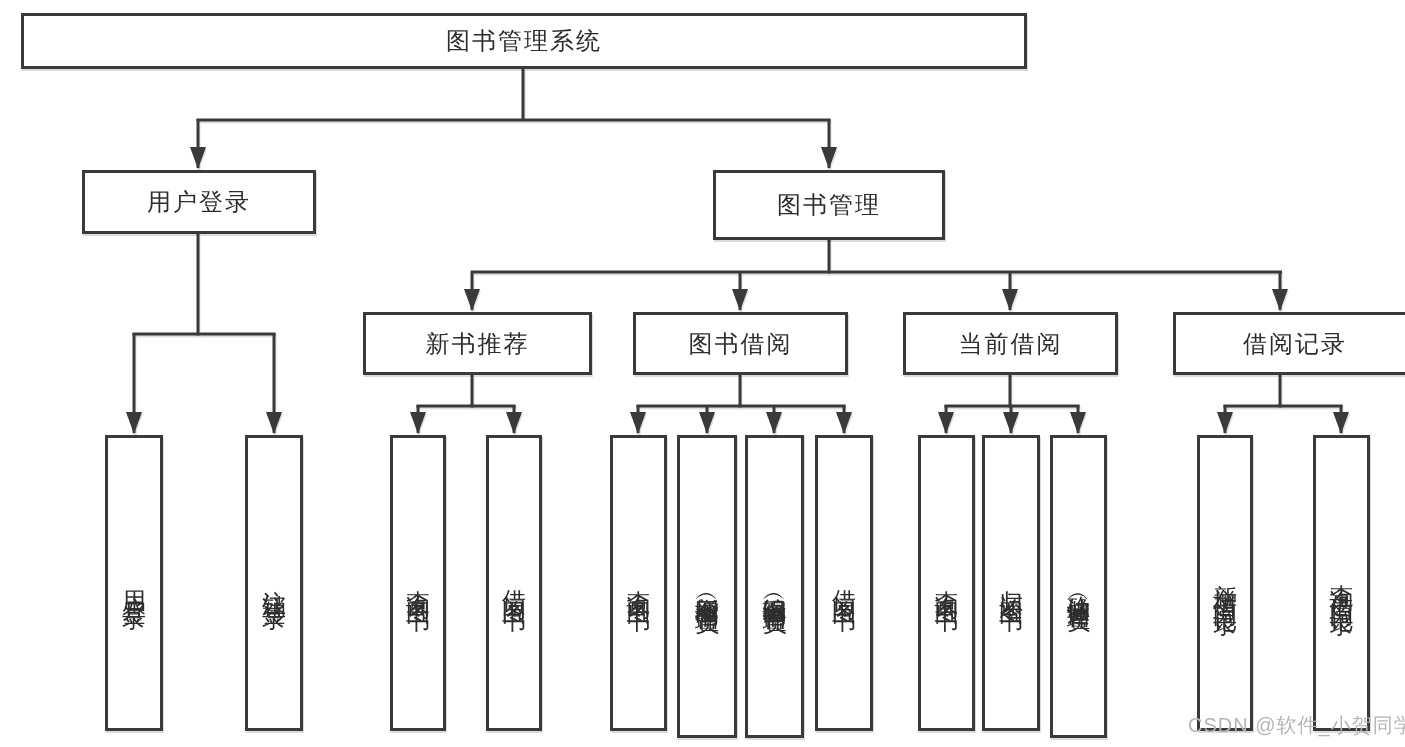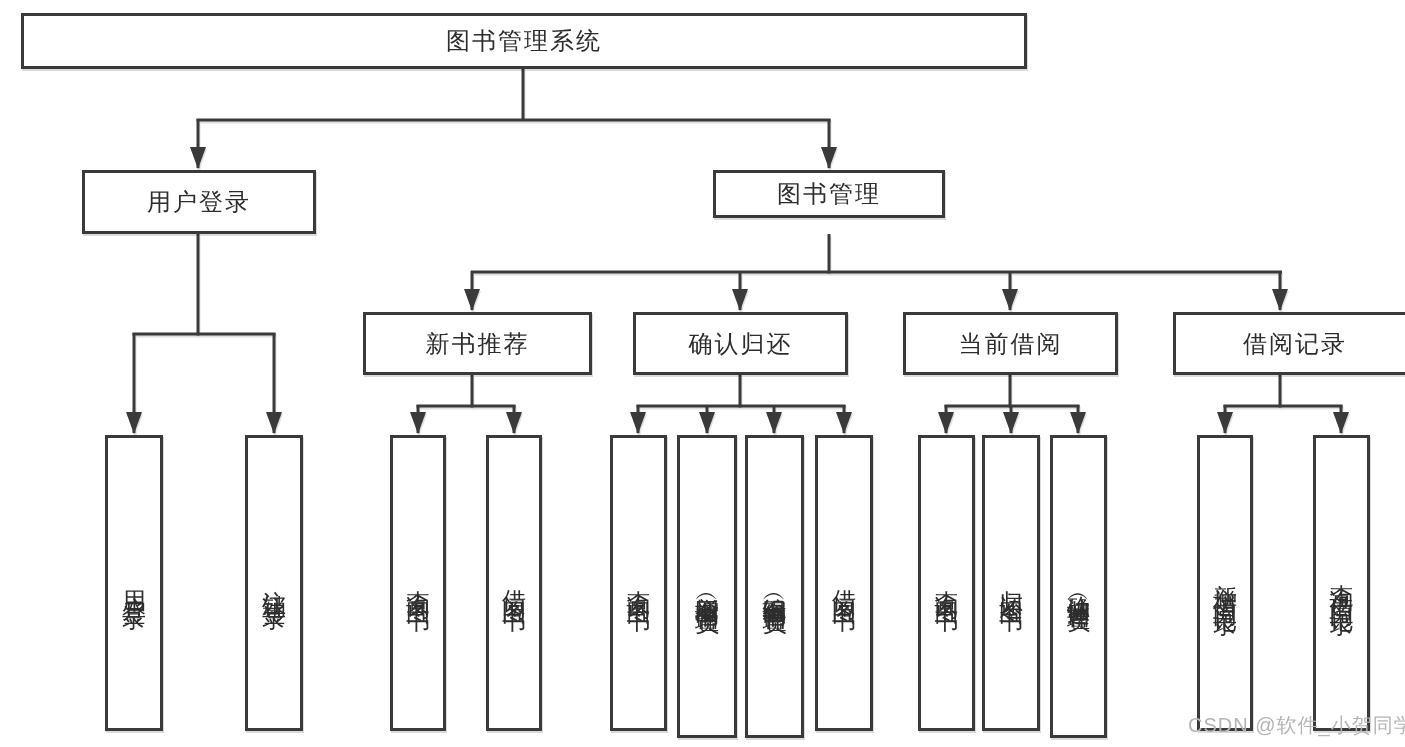--- a/index.html
+++ b/index.html
@@ -43,21 +43,21 @@
   .vnode {
     writing-mode: vertical-rl;
     text-orientation: mixed;
     letter-spacing: 6px;
     line-height: 1;
   }
   
   .b-root           { left: 21px;   top: 13px;  width: 1006px; height: 56px; }
   
   .b-user-login     { left: 82px;   top: 170px; width: 234px;  height: 64px; }
-  .b-book-mgmt      { left: 713px;  top: 170px; width: 232px;  height: 48px; }
+  .b-book-mgmt      { left: 713px;  top: 170px; width: 232px;  height: 70px; }
   
   .b-new-book       { left: 363px;  top: 312px; width: 229px;  height: 63px; }
   .b-book-borrow    { left: 633px;  top: 312px; width: 215px;  height: 63px; }
   .b-current-borrow { left: 903px;  top: 312px; width: 215px;  height: 63px; }
   .b-borrow-record  { left: 1173px; top: 312px; width: 244px;  height: 63px; }
   
   .b-l1  { left: 105px;  top: 435px; width: 58px; height: 296px; }
   .b-l2  { left: 245px;  top: 435px; width: 58px; height: 296px; }
   .b-l3  { left: 390px;  top: 435px; width: 56px; height: 296px; }
   .b-l4  { left: 486px;  top: 435px; width: 56px; height: 296px; }
@@ -135,21 +135,21 @@
       <line x1="1341" y1="405" x2="1341" y2="433" marker-end="url(#arrow)"></line>
     </g>
   </svg>
 
   <div class="node b-root hlabel">图书管理系统</div>
 
   <div class="node b-user-login hlabel">用户登录</div>
   <div class="node b-book-mgmt hlabel">图书管理</div>
 
   <div class="node b-new-book hlabel">新书推荐</div>
-  <div class="node b-book-borrow hlabel">确认归还</div>
+  <div class="node b-book-borrow hlabel">图书借阅</div>
   <div class="node b-current-borrow hlabel">当前借阅</div>
   <div class="node b-borrow-record hlabel">借阅记录</div>
 
   <div class="node vnode b-l1">用户登录</div>
   <div class="node vnode b-l2">注销登录</div>
 
   <div class="node vnode b-l3">查询图书</div>
   <div class="node vnode b-l4">借阅图书</div>
 
   <div class="node vnode b-l5">查询图书</div>

